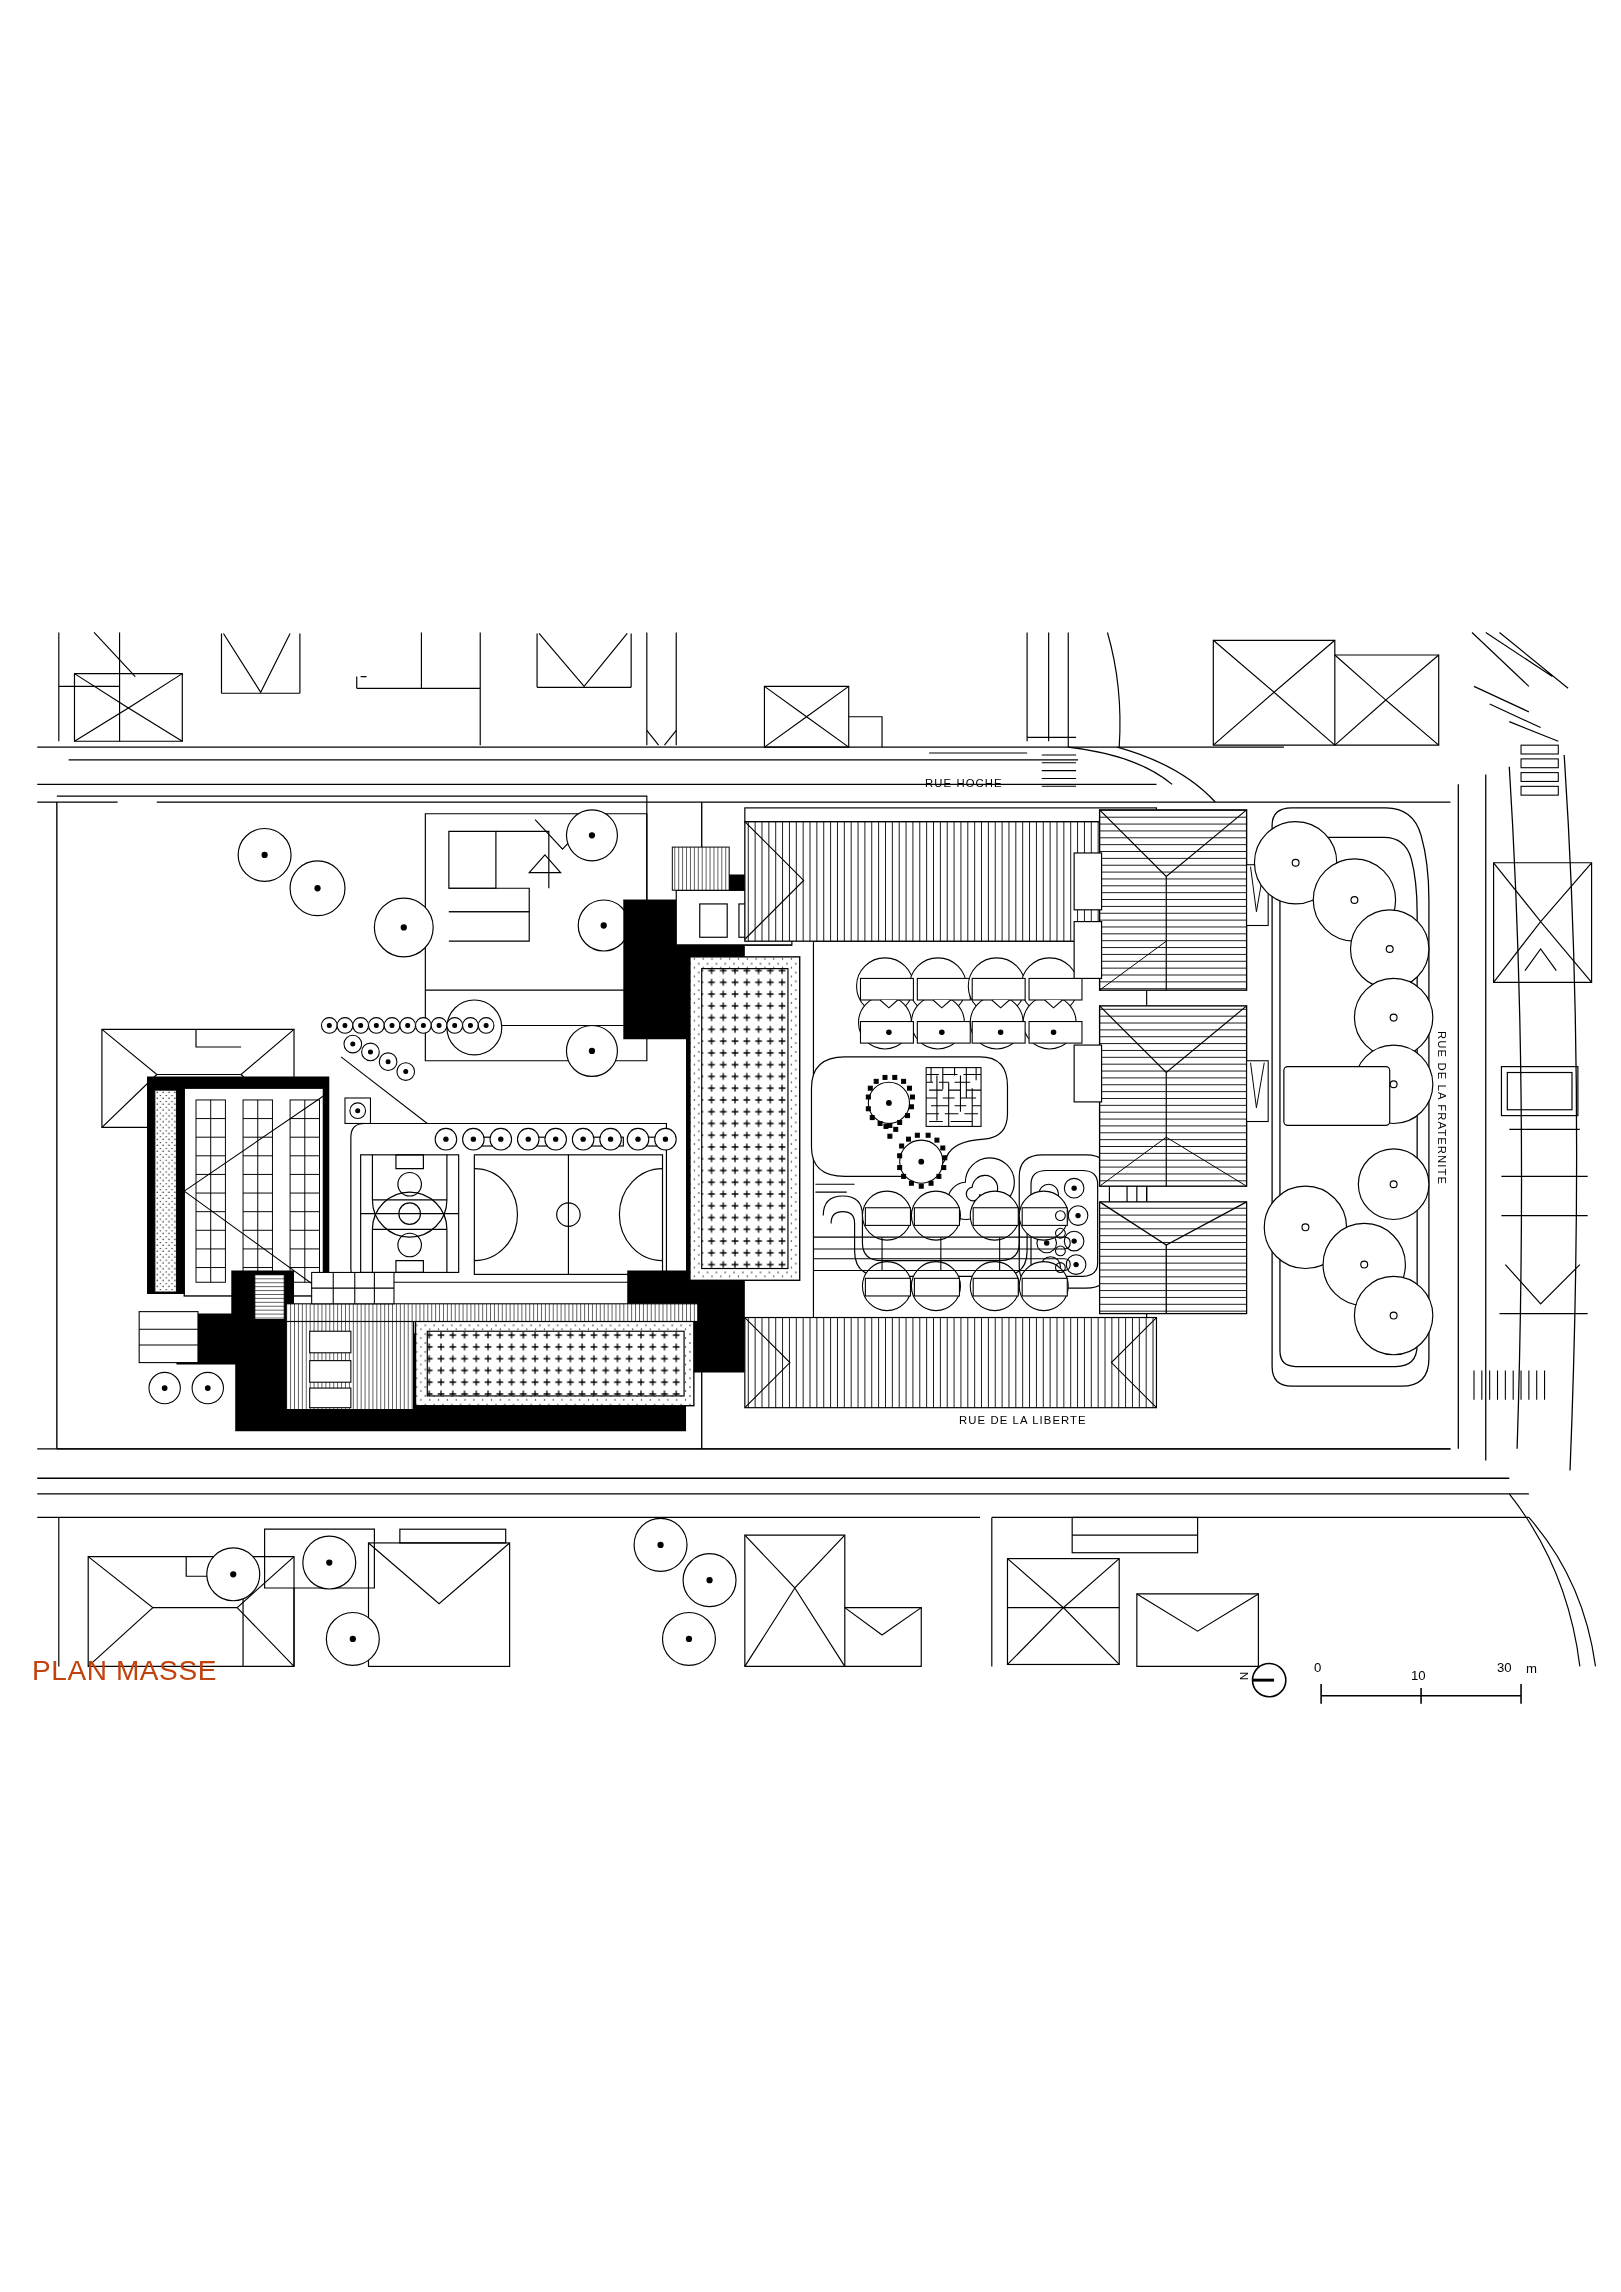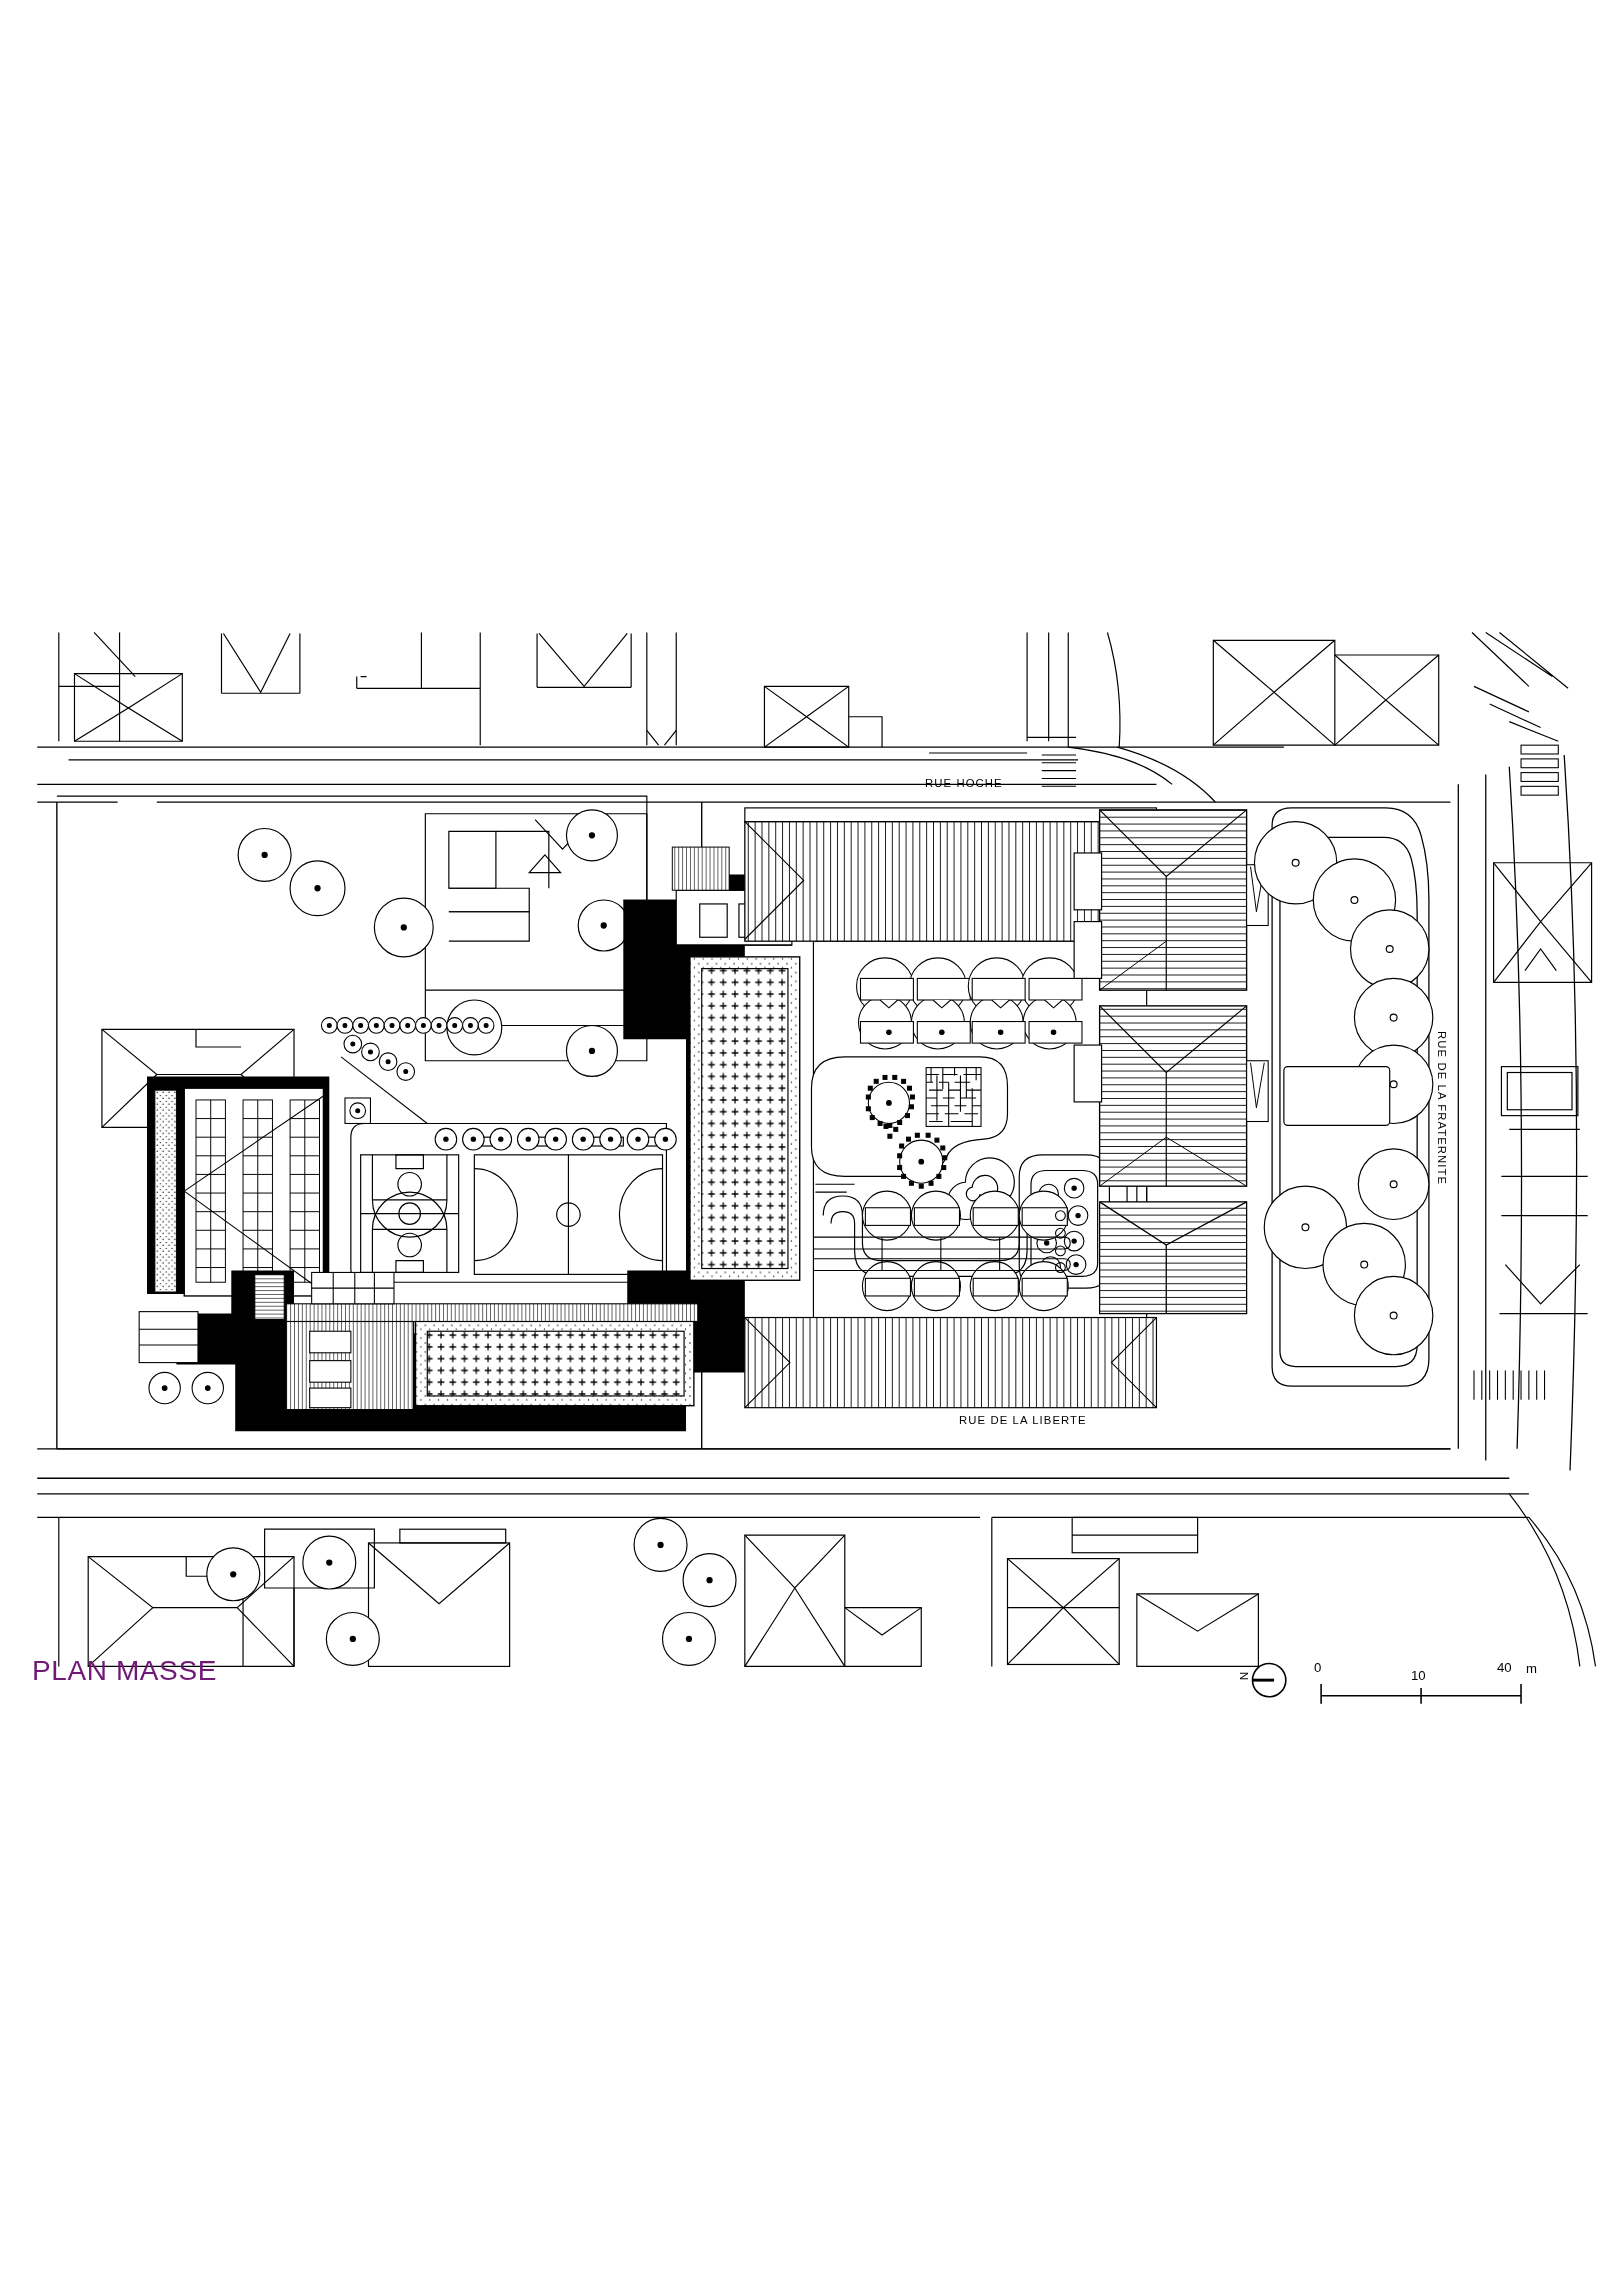--- a/index.html
+++ b/index.html
@@ -38,21 +38,21 @@
     display: block;
   }
 
   
   #plan-title {
     position: absolute;
     left: 32px;
     top: 1655px;
     font-size: 28px;
     letter-spacing: 0.6px;
-    color: #701a75;
+    color: #c2410c;
     font-family: "Liberation Sans", sans-serif;
     white-space: nowrap;
   }
 
   #caption {
     position: absolute;
     left: 31px;
     top: 2159px;
     font-size: 19px;
     font-style: italic;
@@ -772,19 +772,19 @@
 
 
   <div id="street-hoche" class="street-label">RUE HOCHE</div>
 
   <div id="street-liberte" class="street-label">RUE DE LA LIBERTE</div>
 
   <div id="street-fraternite" class="street-label">RUE DE LA FRATERNITE</div>
 
   <div id="sb-0" class="sb-label">0</div>
   <div id="sb-10" class="sb-label">10</div>
-  <div id="sb-20" class="sb-label">40</div>
+  <div id="sb-20" class="sb-label">30</div>
   <div id="sb-unit" class="sb-label">m</div>
 
   <div id="north-letter">N</div>
 
 </div>
 
 
 </body></html>

